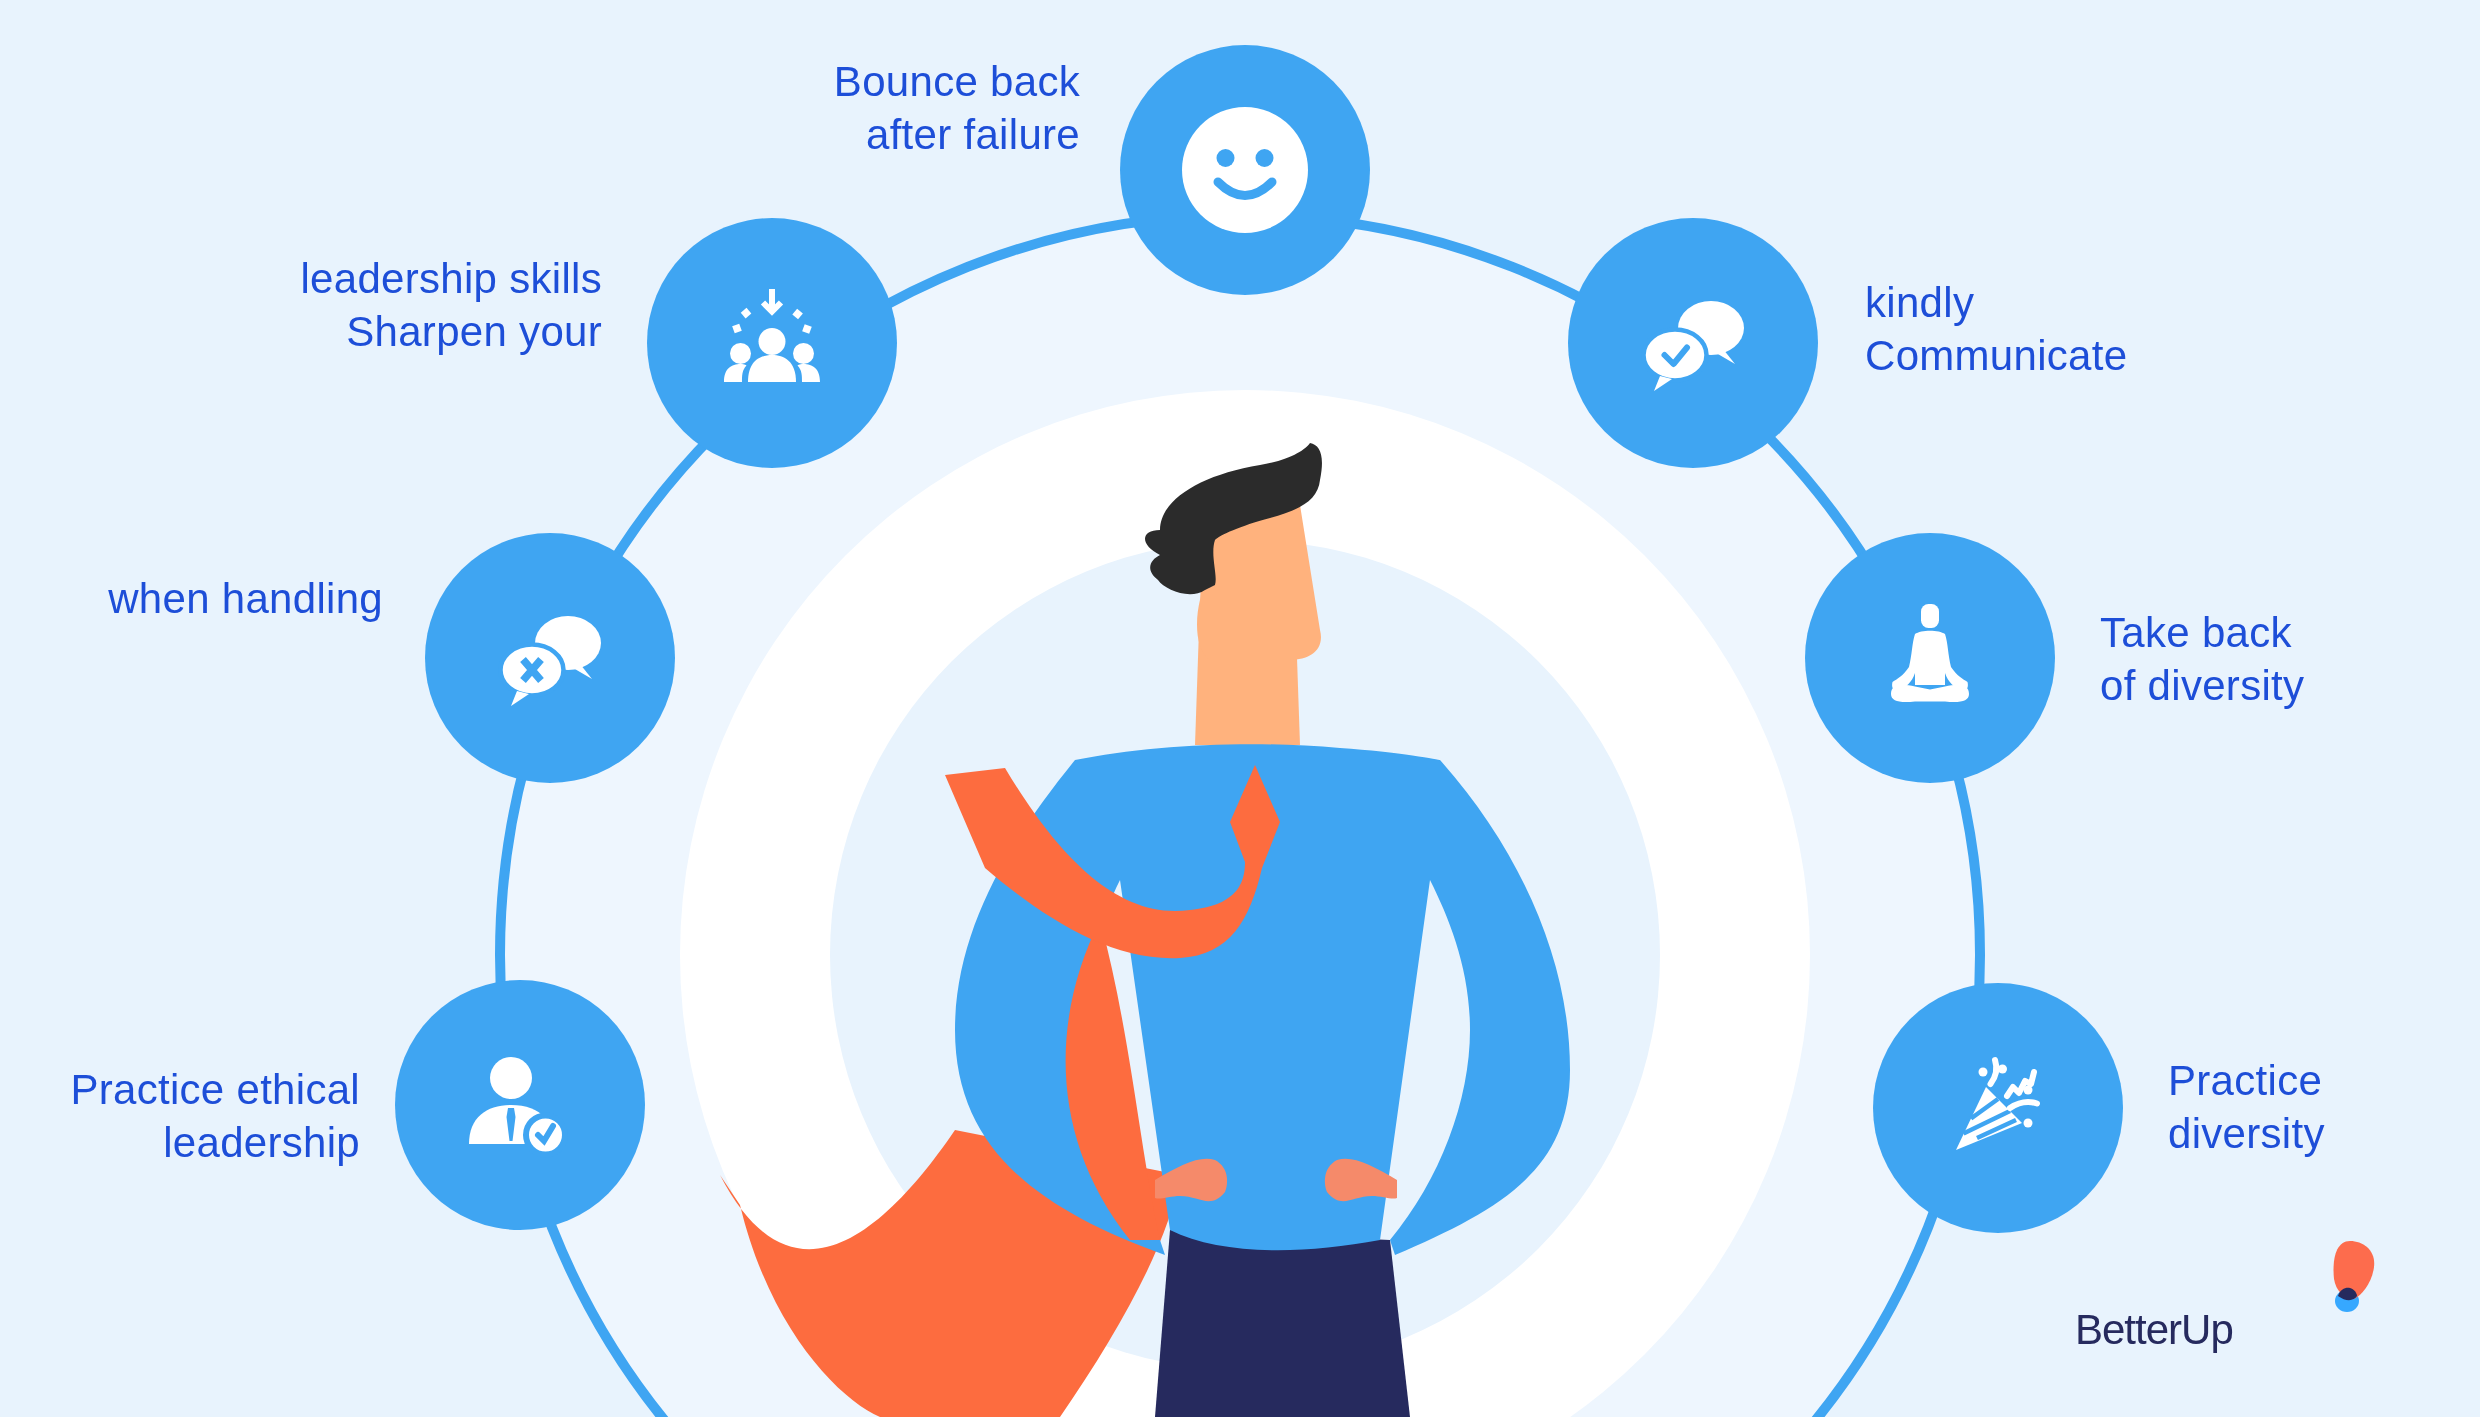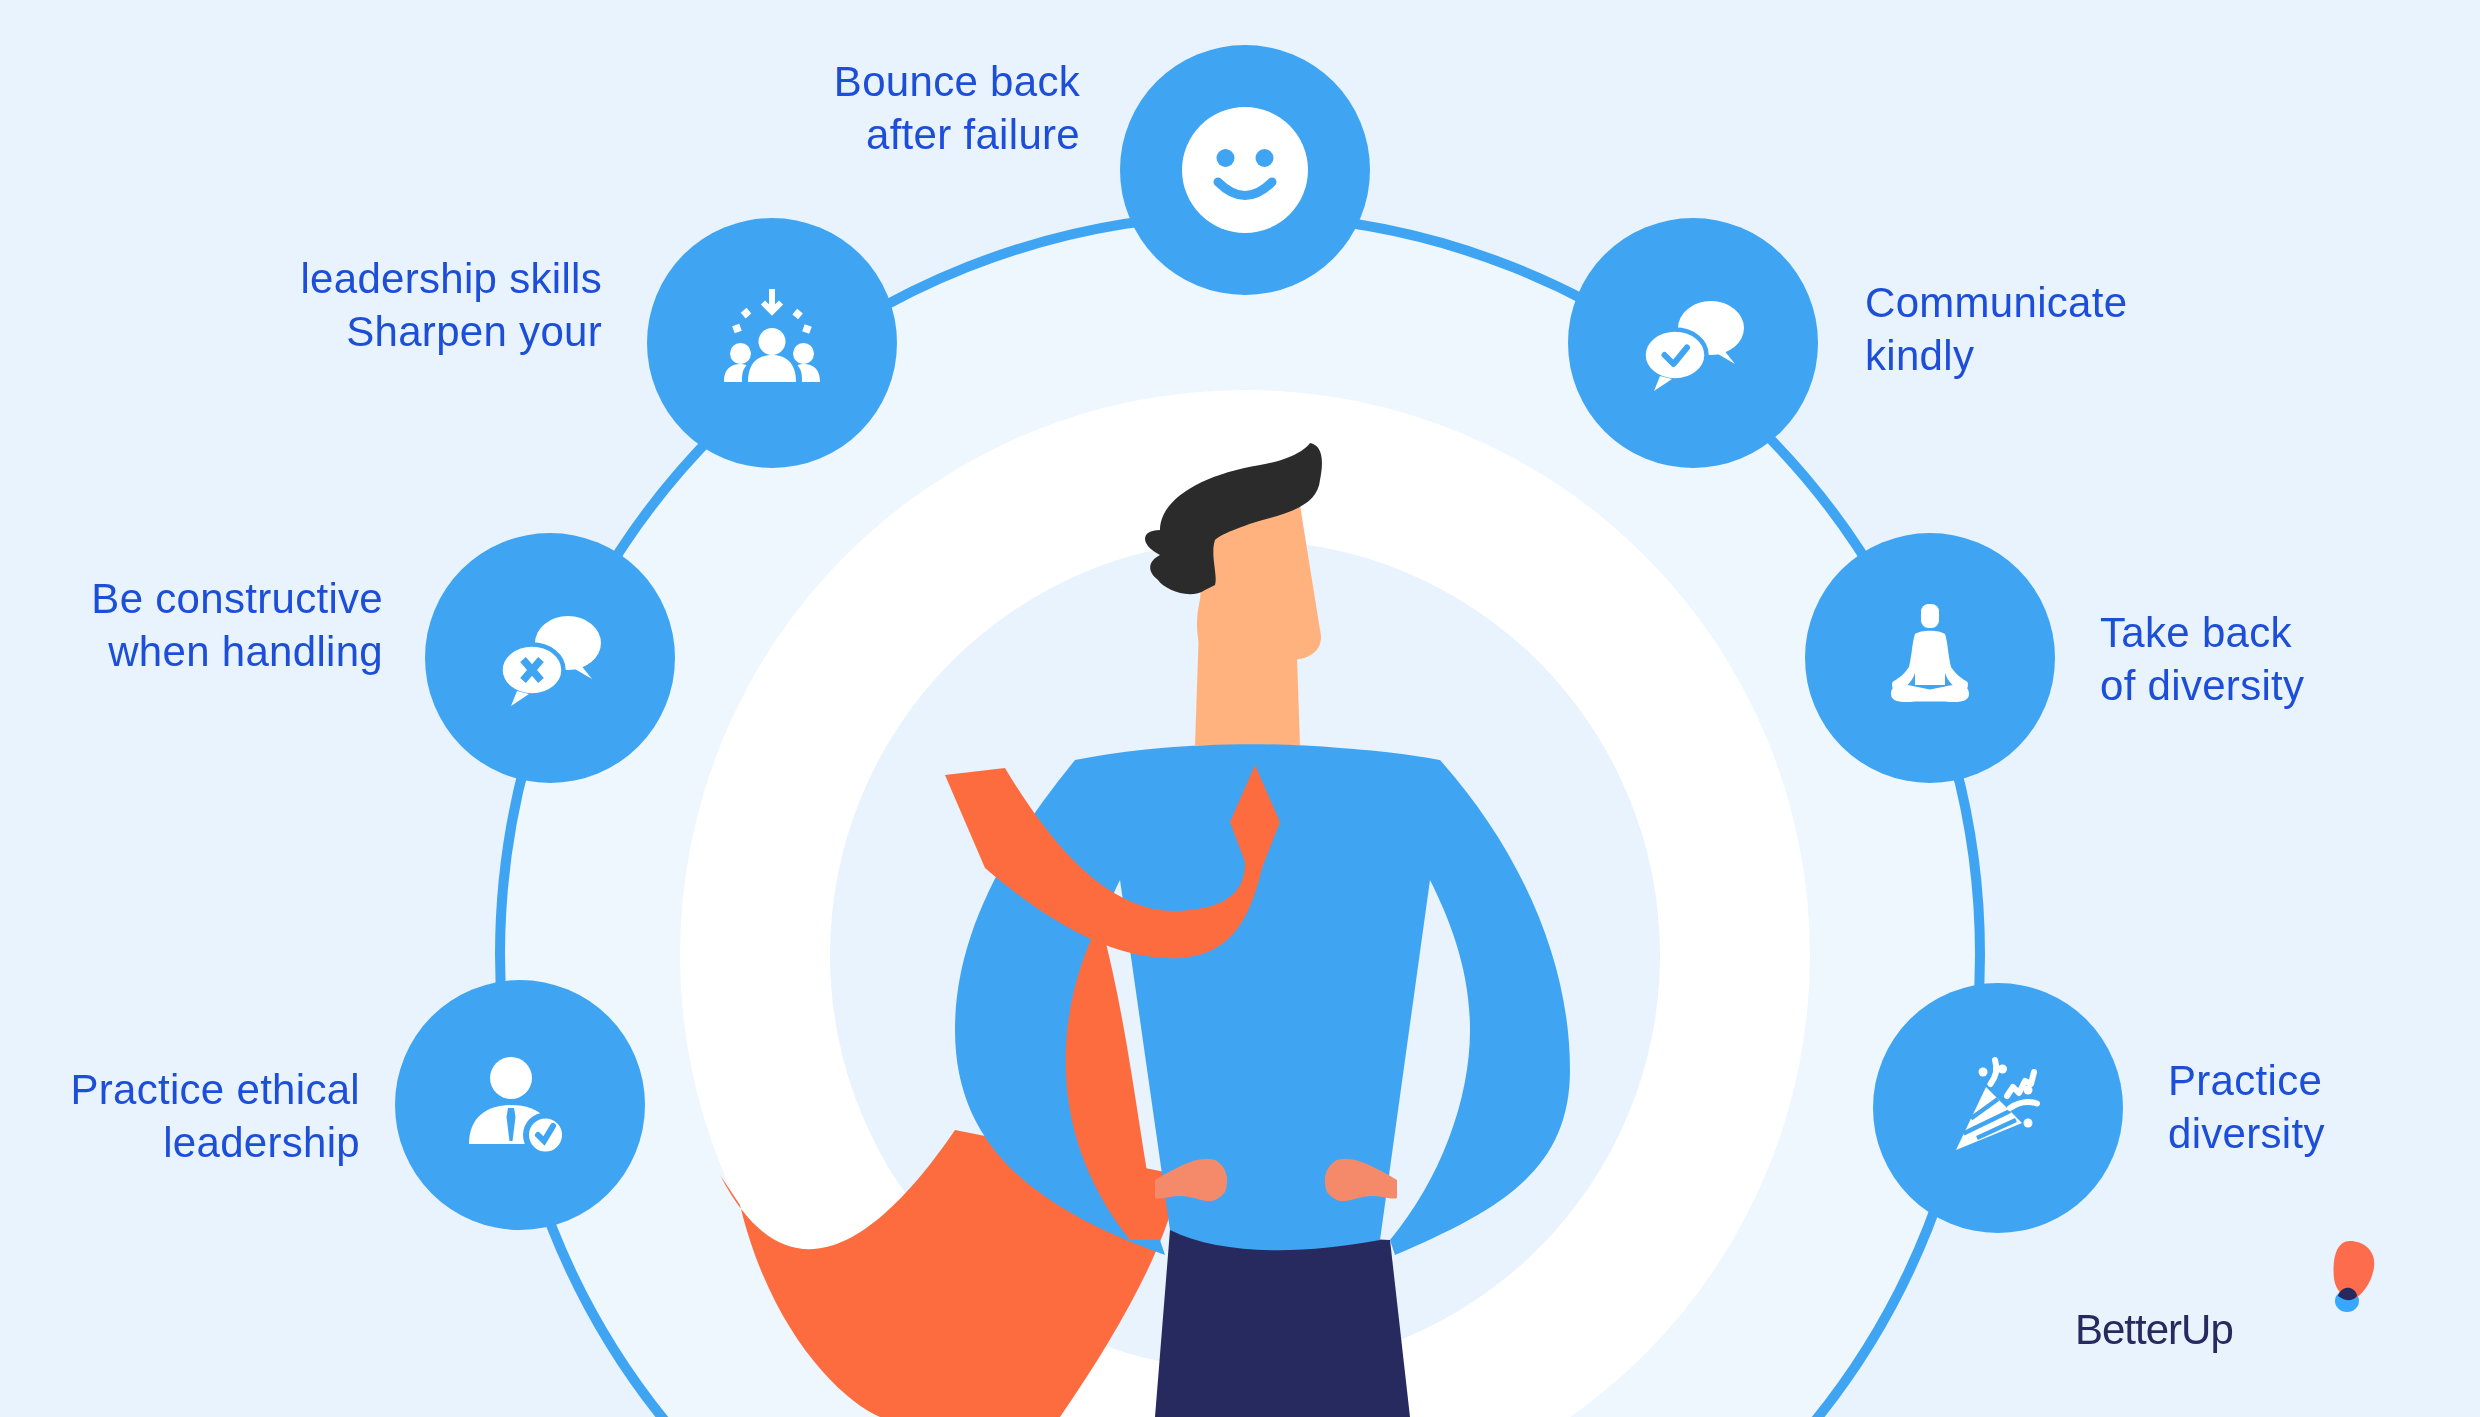--- a/index.html
+++ b/index.html
@@ -86,35 +86,34 @@
   <div class="node" style="left:1568px;top:218px;">
     <svg viewBox="0 0 100 100">
       <ellipse cx="62" cy="40" rx="22" ry="18" fill="#fff"></ellipse>
       <path d="M 70 54 L 78 64 L 66 57 Z" fill="#fff"></path>
       <ellipse cx="38" cy="58" rx="21" ry="17" stroke="#3fa5f2" stroke-width="3" fill="#fff"></ellipse>
       <path d="M 28 72 L 24 82 L 36 74 Z" fill="#fff"></path>
       <path d="M 31 58 L 37 64 L 46 53" stroke="#3fa5f2" stroke-width="4" fill="none" stroke-linecap="round" stroke-linejoin="round"></path>
     </svg>
   </div>
   <div class="label left" style="left:1865px;top:276px;">
+    <span>kindly</span>
     <span>Communicate</span>
-    <span>kindly</span>
   </div>
 
   <div class="node" style="left:425px;top:533px;">
     <svg viewBox="0 0 100 100">
       <ellipse cx="62" cy="40" rx="22" ry="18" fill="#fff"></ellipse>
       <path d="M 70 54 L 78 64 L 66 57 Z" fill="#fff"></path>
       <ellipse cx="38" cy="58" rx="21" ry="17" stroke="#3fa5f2" stroke-width="3" fill="#fff"></ellipse>
       <path d="M 28 72 L 24 82 L 36 74 Z" fill="#fff"></path>
       <path d="M 32 51 L 44 65 M 44 51 L 32 65" stroke="#3fa5f2" stroke-width="5" fill="none"></path>
     </svg>
   </div>
   <div class="label right" style="right:2097px;top:572px;">
-    <span>Be constructive</span>
     <span>when handling</span>
   </div>
 
   <div class="node" style="left:1805px;top:533px;">
     <svg viewBox="0 0 100 100">
       <rect x="44" y="14" width="12" height="16" rx="5" fill="#fff"></rect>
       <path d="M 40 34 C 44 31 56 31 60 34 C 62 40 62 48 64 56 C 68 62 72 64 75 66 C 76 70 74 72 72 72 C 66 70 62 66 60 60 L 60 68 L 40 68 L 40 60 C 38 66 34 70 28 72 C 26 72 24 70 25 66 C 28 64 32 62 36 56 C 38 48 38 40 40 34 Z" fill="#fff"></path>
       <path d="M 24 74 C 24 68 30 67 40 69 L 50 71 L 60 69 C 70 67 76 68 76 74 C 76 79 70 80 60 79 L 40 79 C 30 80 24 79 24 74 Z" fill="#fff"></path>
     </svg>
   </div>

